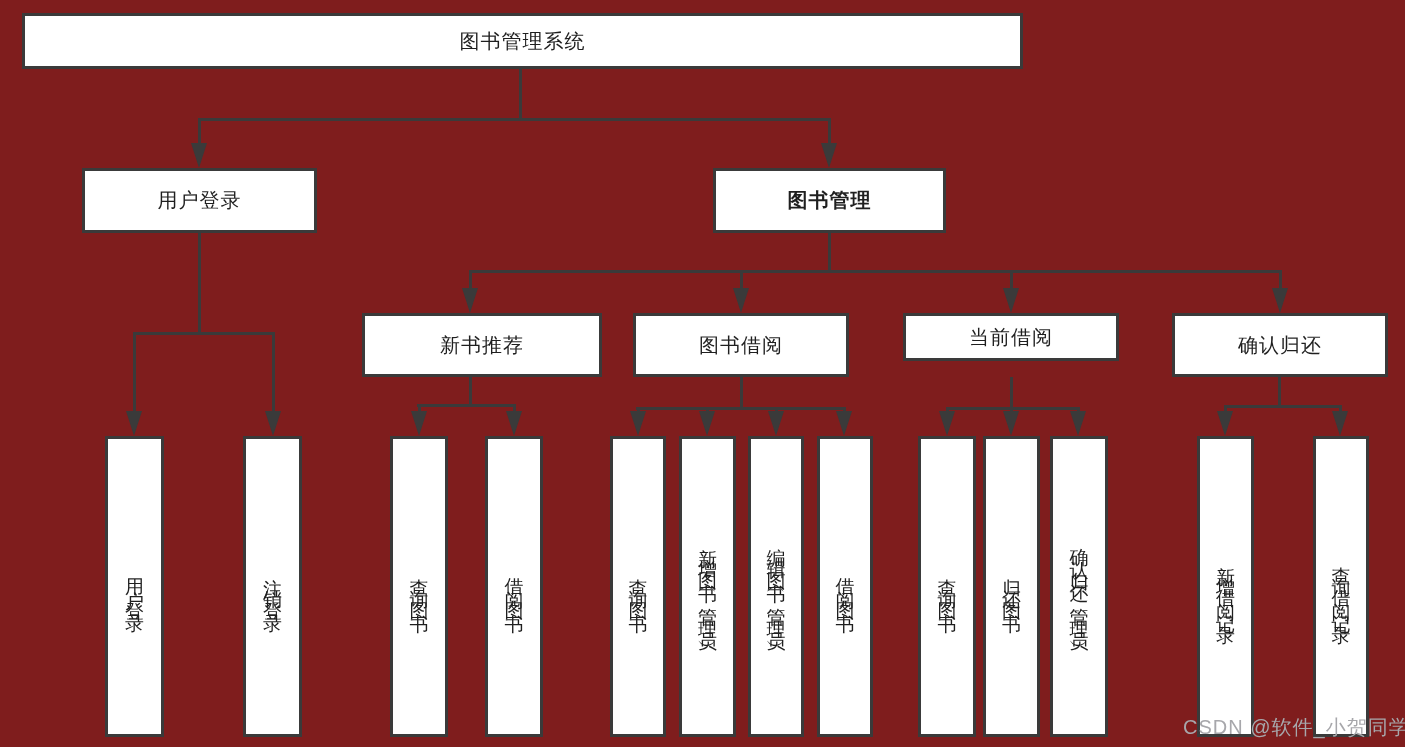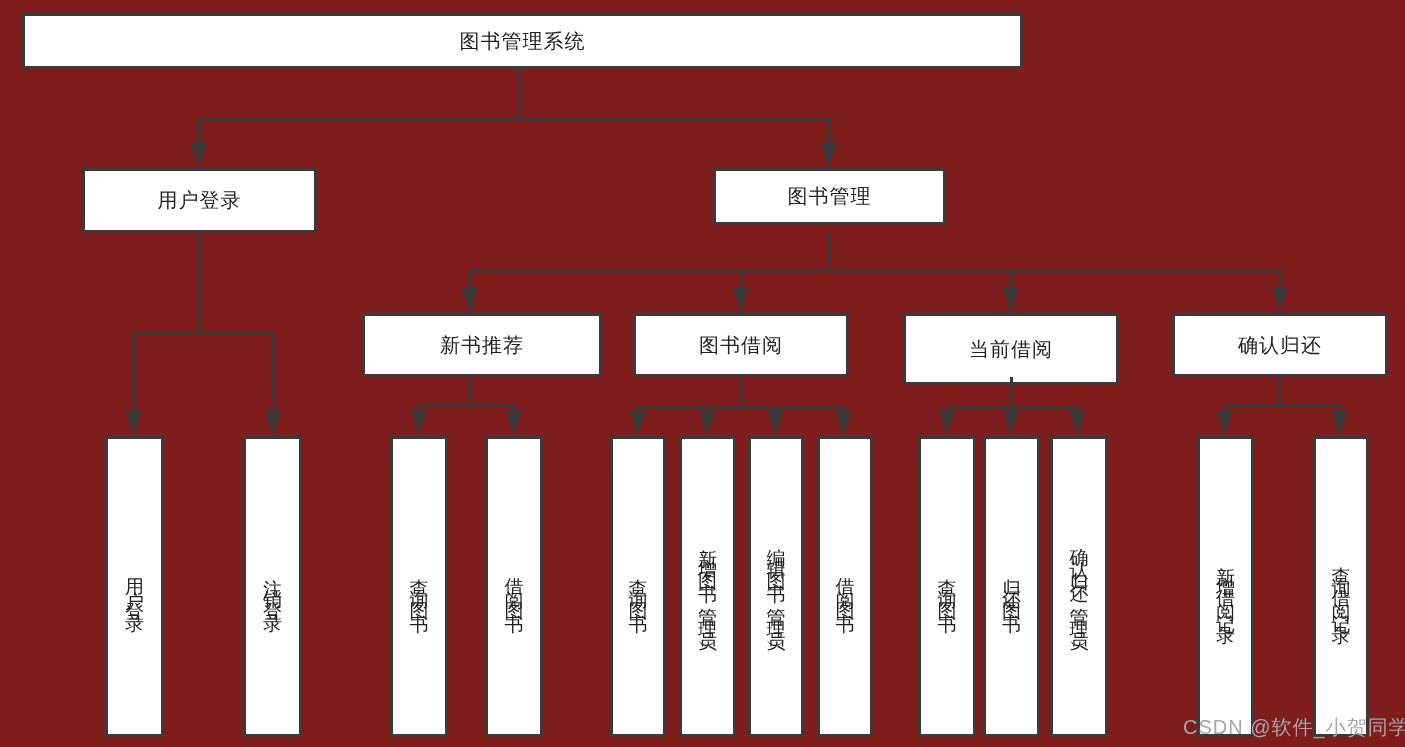--- a/index.html
+++ b/index.html
@@ -43,21 +43,21 @@
   <div class="vline" style="left:519px;top:69px;height:50px;"></div>
   <div class="hline" style="left:198px;top:118px;width:633px;"></div>
   <div class="vline" style="left:198px;top:118px;height:26px;"></div>
   <div class="ahead" style="left:191px;top:143px;"></div>
   <div class="vline" style="left:828px;top:118px;height:26px;"></div>
   <div class="ahead" style="left:821px;top:143px;"></div>
 
   <div class="hbox" style="left:82px;top:168px;width:235px;height:65px;">
     <span>用户登录</span>
   </div>
-  <div class="hbox" style="left:713px;top:168px;width:233px;height:57px;">
+  <div class="hbox" style="left:713px;top:168px;width:233px;height:65px;font-weight:bold;">
     <span>图书管理</span>
   </div>
 
   <div class="vline" style="left:198px;top:233px;height:102px;"></div>
   <div class="hline" style="left:133px;top:332px;width:142px;"></div>
   <div class="vline" style="left:133px;top:332px;height:79px;"></div>
   <div class="ahead" style="left:126px;top:411px;"></div>
   <div class="vline" style="left:272px;top:332px;height:79px;"></div>
   <div class="ahead" style="left:265px;top:411px;"></div>
 
@@ -71,21 +71,21 @@
   <div class="ahead" style="left:1003px;top:288px;"></div>
   <div class="vline" style="left:1279px;top:270px;height:18px;"></div>
   <div class="ahead" style="left:1272px;top:288px;"></div>
 
   <div class="hbox" style="left:362px;top:313px;width:240px;height:64px;">
     <span>新书推荐</span>
   </div>
   <div class="hbox" style="left:633px;top:313px;width:216px;height:64px;">
     <span>图书借阅</span>
   </div>
-  <div class="hbox" style="left:903px;top:313px;width:216px;height:72px;">
+  <div class="hbox" style="left:903px;top:313px;width:216px;height:48px;">
     <span>当前借阅</span>
   </div>
   <div class="hbox" style="left:1172px;top:313px;width:216px;height:64px;">
     <span>确认归还</span>
   </div>
 
   <div class="vline" style="left:469px;top:377px;height:30px;"></div>
   <div class="hline" style="left:417px;top:404px;width:99px;"></div>
   <div class="vline" style="left:418px;top:404px;height:9px;"></div>
   <div class="ahead" style="left:411px;top:411px;"></div>

